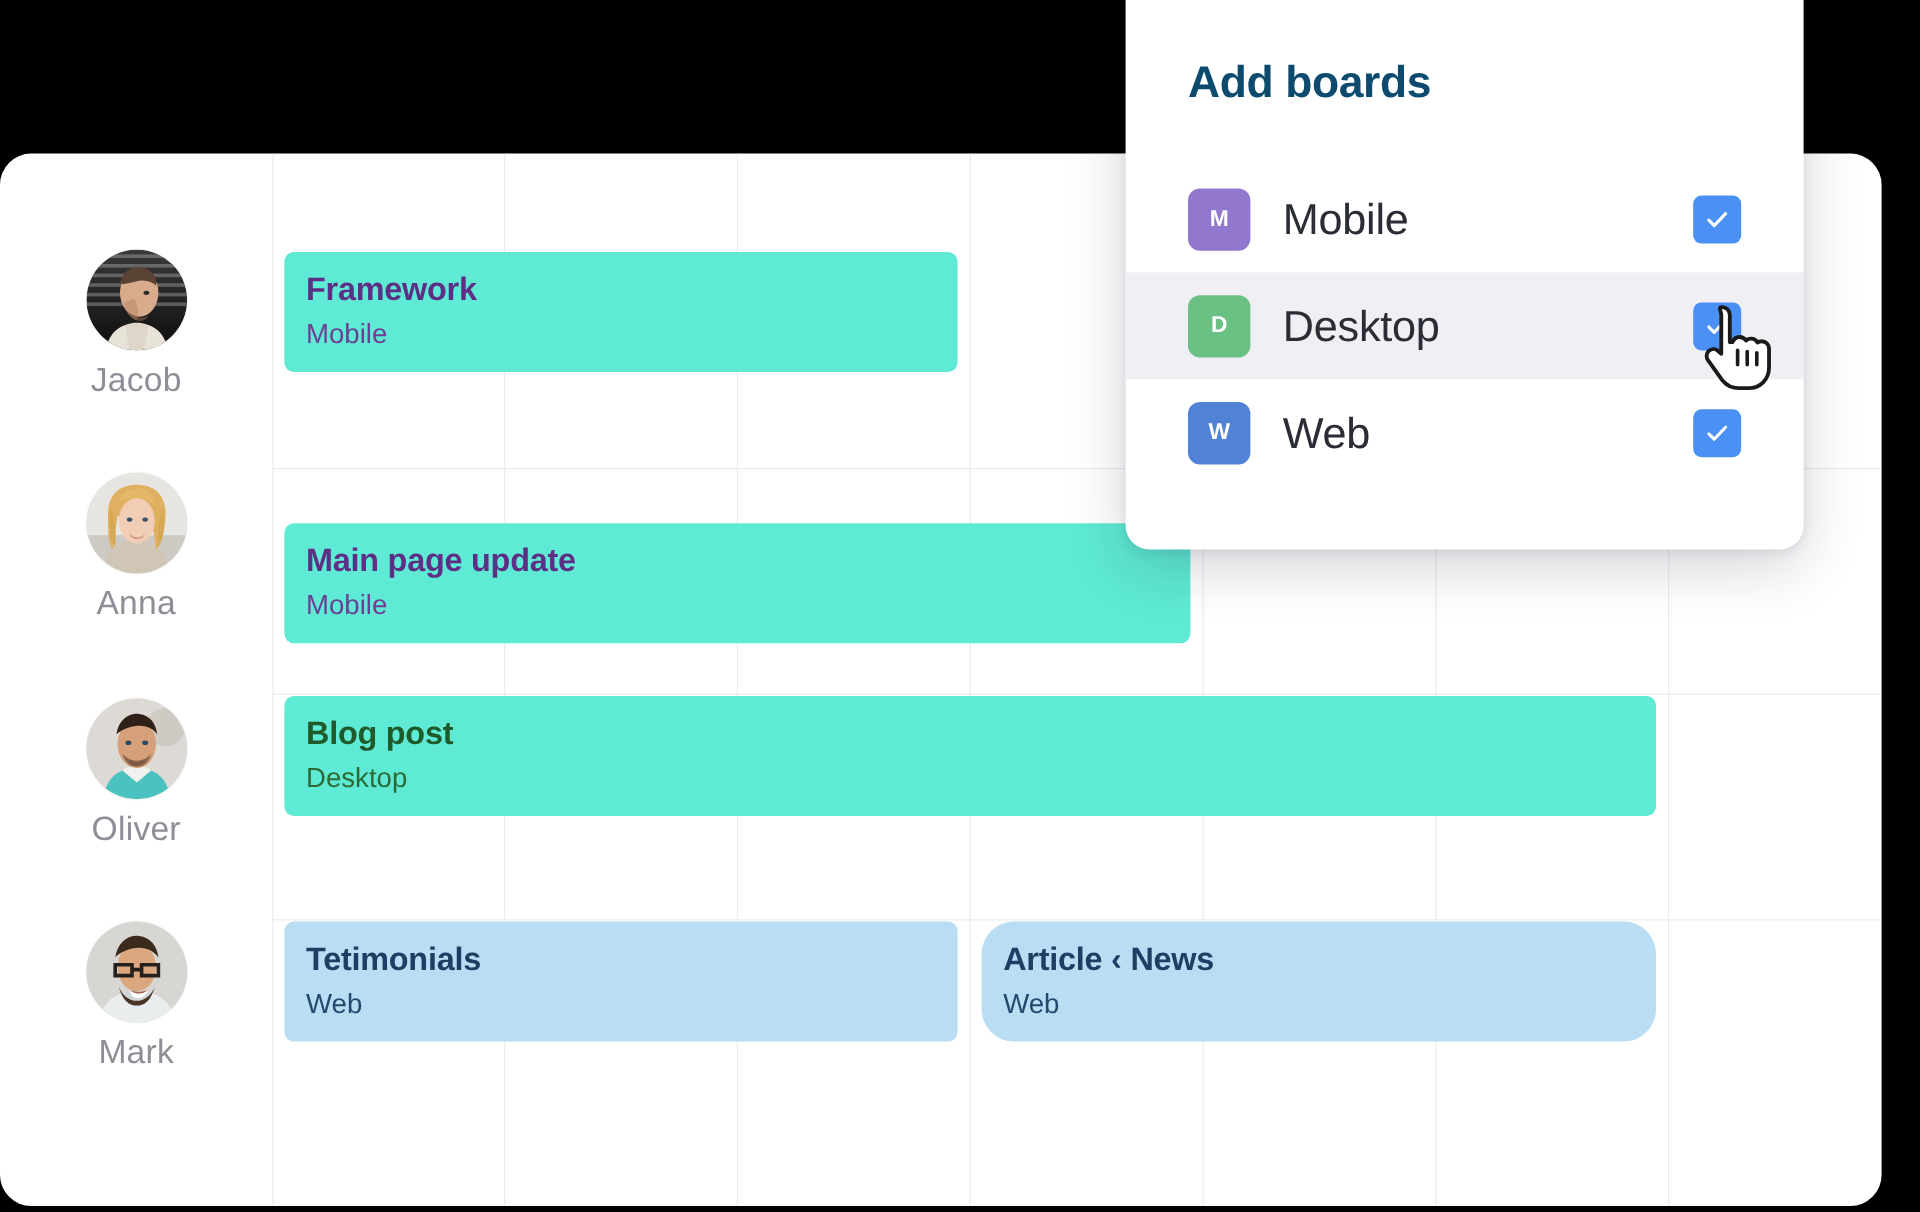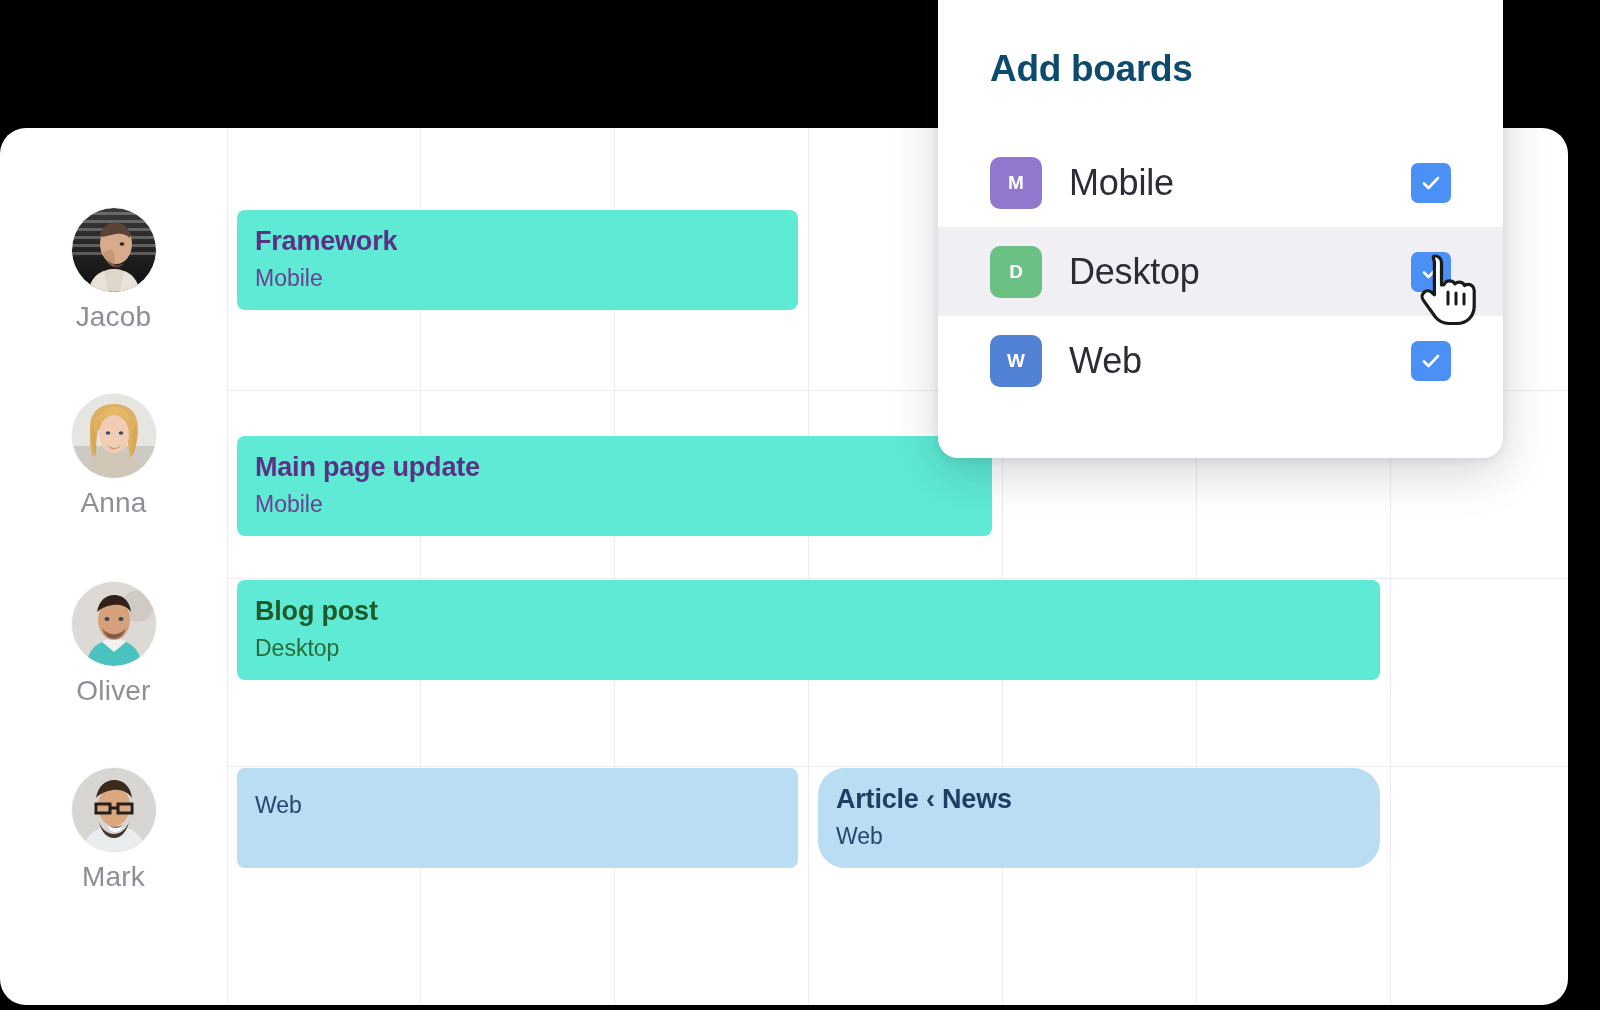--- a/index.html
+++ b/index.html
@@ -296,20 +296,21 @@
       <div class="task-title">Main page update</div>
       <div class="task-sub">Mobile</div>
     </div>
 
     <div class="task-bar bar-desktop" style="left:237px; top:452px; width:1143px; height:100px;">
       <div class="task-title">Blog post</div>
       <div class="task-sub">Desktop</div>
     </div>
 
     <div class="task-bar bar-web" style="left:237px; top:640px; width:561px; height:100px;">
+      <div class="task-title">Tetimonials</div>
       <div class="task-sub">Web</div>
     </div>
 
     <div class="task-bar bar-web" style="left:818px; top:640px; width:562px; height:100px;border-radius:27px;">
       <div class="task-title">Article ‹ News</div>
       <div class="task-sub">Web</div>
     </div>
 
   </div>
 

